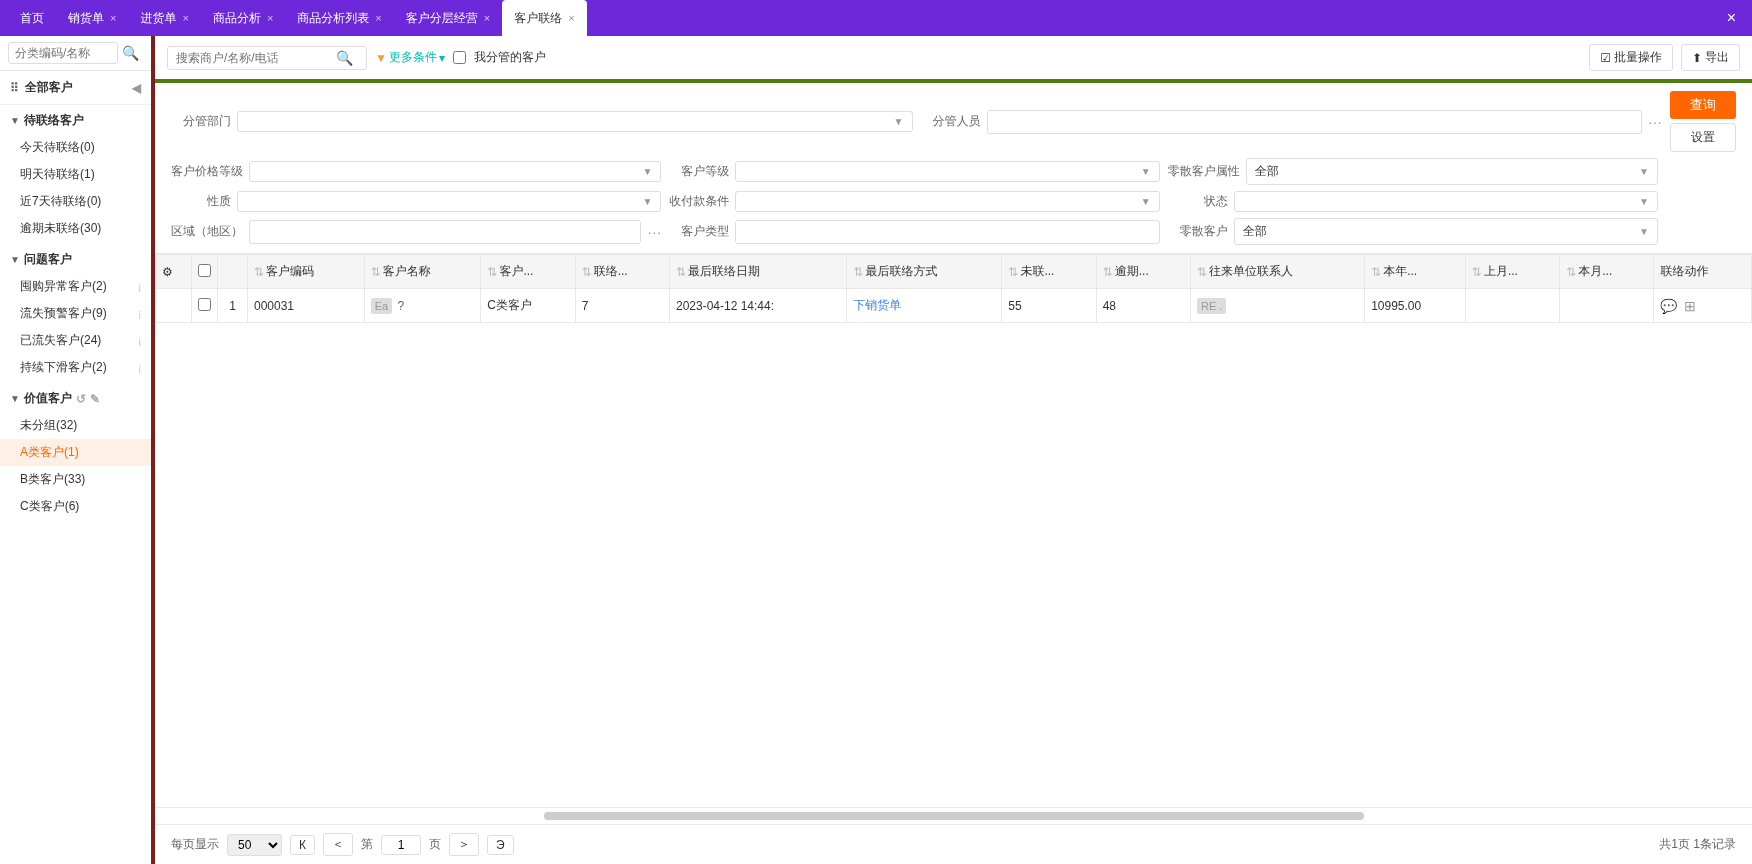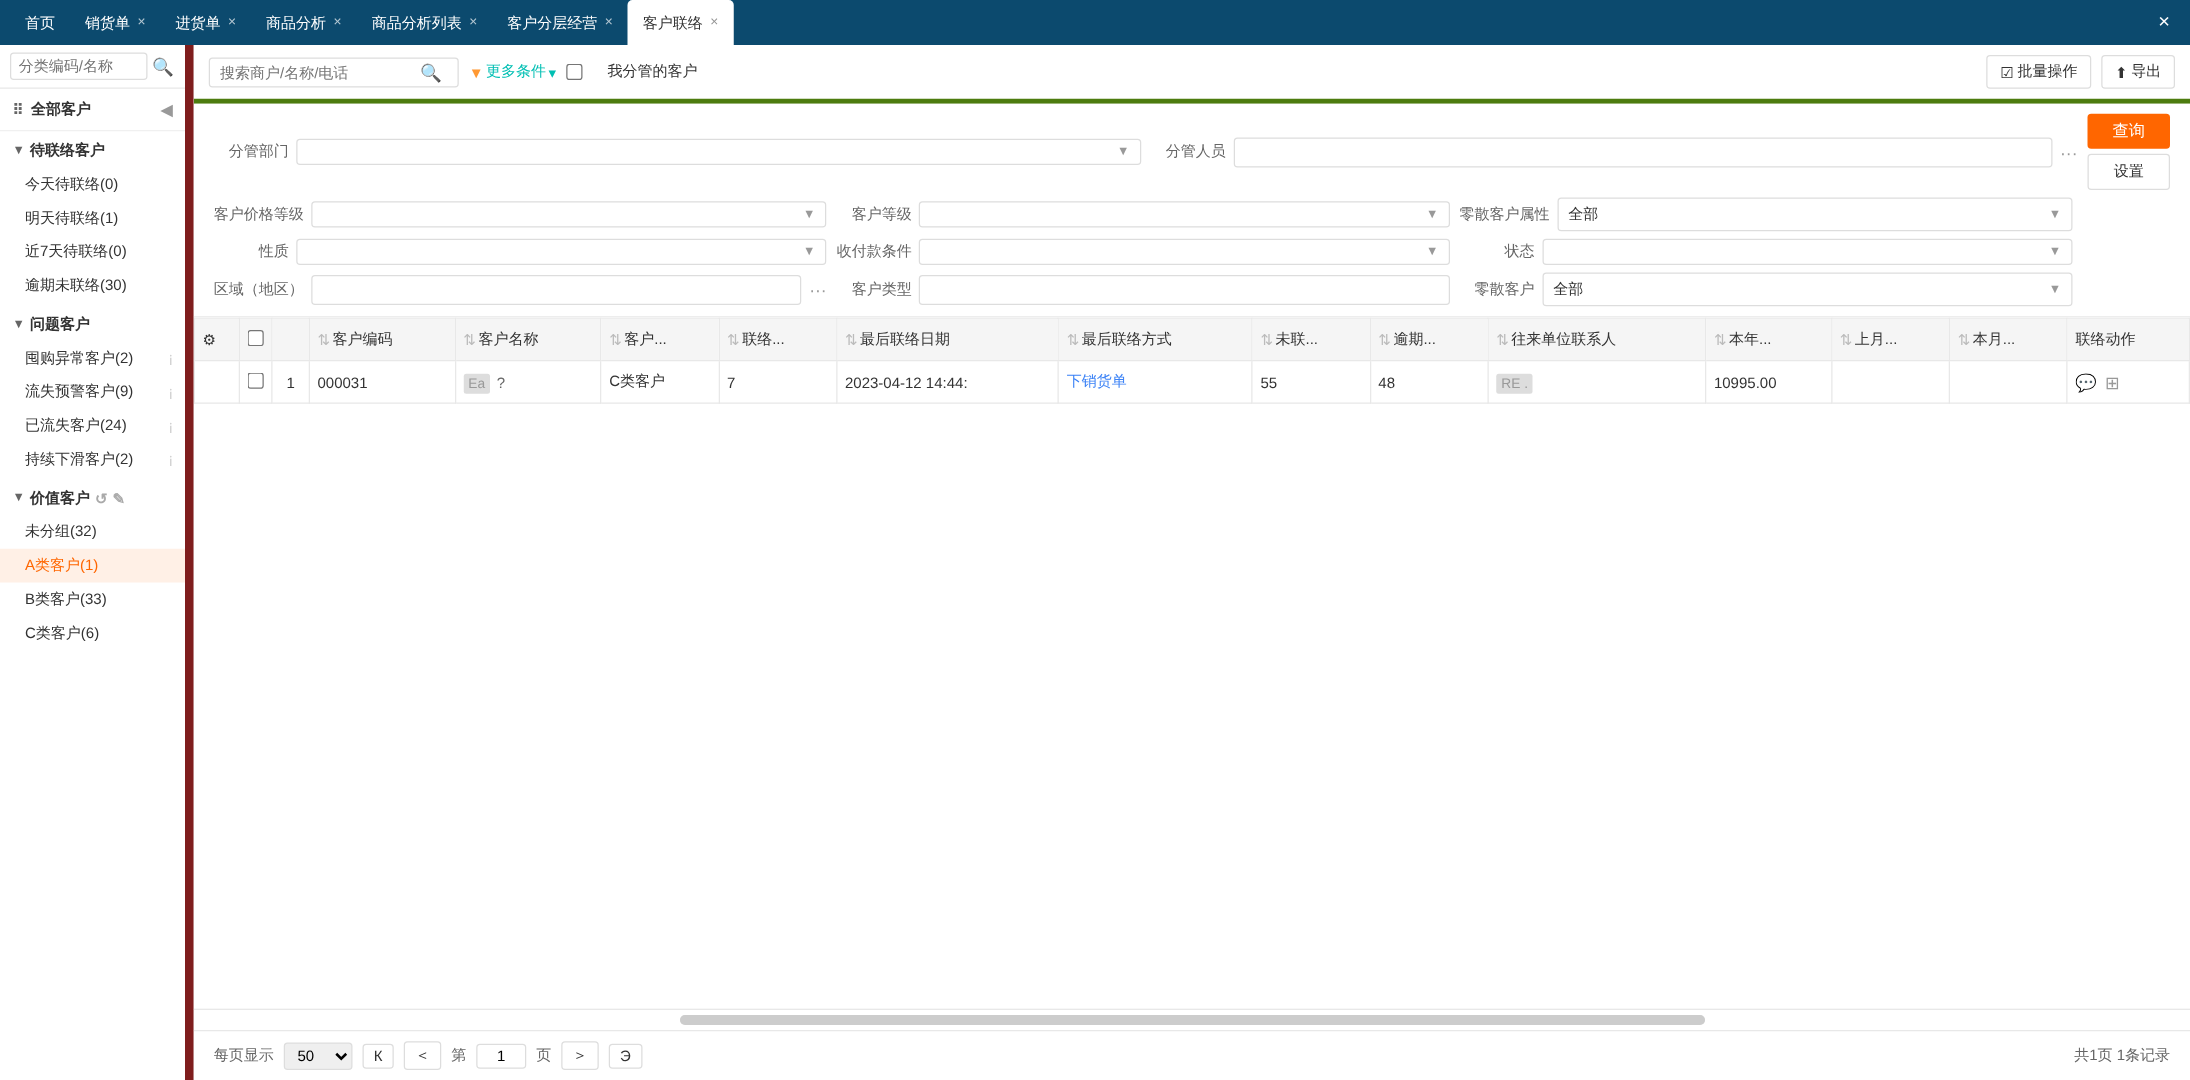--- a/index.html
+++ b/index.html
@@ -1,30 +1,30 @@
 <!DOCTYPE html>
 <html><head>
   <meta charset="utf-8">
   <style>
     * { box-sizing: border-box; margin: 0; padding: 0; font-family: 'Microsoft YaHei', Arial, sans-serif; font-size: 12px; }
     body { background: #f0f0f0; width: 1752px; height: 864px; overflow: hidden; }
     
     
-    .top-nav { background: #0c4a6e; height: 36px; display: flex; align-items: center; padding: 0 8px; }
+    .top-nav { background: #6d28d9; height: 36px; display: flex; align-items: center; padding: 0 8px; }
     .nav-tab { color: #fff; padding: 0 12px; height: 36px; display: flex; align-items: center; cursor: pointer; font-size: 13px; position: relative; }
     .nav-tab.active { background: #fff; color: #333; border-radius: 4px 4px 0 0; }
     .nav-tab .close-btn { margin-left: 6px; font-size: 11px; color: inherit; opacity: 0.7; }
     .nav-tab.active .close-btn { color: #666; }
     .nav-close-right { margin-left: auto; color: #fff; font-size: 16px; cursor: pointer; padding: 4px 8px; }
     
     
     .main-layout { display: flex; height: calc(864px - 36px); }
     
     
-    .sidebar { width: 155px; background: #fff; border-right: 7px solid #7f1d1d; flex-shrink: 0; display: flex; flex-direction: column; }
+    .sidebar { width: 155px; background: #fff; border-right: 4px solid #7f1d1d; flex-shrink: 0; display: flex; flex-direction: column; }
     .sidebar-search { padding: 6px 8px; border-bottom: 1px solid #e8e8e8; display: flex; align-items: center; }
     .sidebar-search input { border: 1px solid #ddd; border-radius: 3px; padding: 3px 6px; width: 110px; font-size: 12px; outline: none; color: #999; }
     .sidebar-search-icon { color: #00bfb3; margin-left: 4px; font-size: 14px; cursor: pointer; }
     .sidebar-header { display: flex; align-items: center; padding: 8px 10px; font-weight: bold; font-size: 13px; color: #333; border-bottom: 1px solid #f0f0f0; }
     .sidebar-header .grid-icon { color: #666; margin-right: 6px; }
     .sidebar-header .collapse-icon { margin-left: auto; color: #999; cursor: pointer; }
     .sidebar-section { padding: 2px 0; }
     .sidebar-section-title { color: #333; padding: 5px 10px; font-weight: bold; display: flex; align-items: center; cursor: pointer; }
     .sidebar-section-title .arrow { margin-right: 4px; font-size: 10px; color: #666; }
     .sidebar-item { padding: 5px 10px 5px 20px; cursor: pointer; color: #333; display: flex; align-items: flex-end; justify-content: space-between; }
@@ -34,21 +34,21 @@
     
     
     .content { flex: 1; display: flex; flex-direction: column; background: #f5f5f5; overflow: hidden; }
     
     
     .filter-bar { background: #fff; padding: 8px 12px; border-bottom: 4px solid #4d7c0f; display: flex; align-items: center; gap: 8px; }
     .filter-search { display: flex; align-items: center; border: 1px solid #ddd; border-radius: 3px; padding: 3px 8px; width: 200px; }
     .filter-search input { border: none; outline: none; font-size: 12px; color: #999; width: 160px; }
     .filter-search-icon { color: #00bfb3; font-size: 14px; }
     .filter-more { color: #00bfb3; cursor: pointer; display: flex; align-items: center; gap: 2px; font-size: 12px; }
-    .filter-checkbox { display: flex; align-items: center; gap: 20px; color: #333; }
+    .filter-checkbox { display: flex; align-items: center; gap: 8px; color: #333; }
     .right-actions { margin-left: auto; display: flex; gap: 8px; align-items: center; }
     .btn-batch { background: #fff; border: 1px solid #ddd; border-radius: 3px; padding: 4px 10px; cursor: pointer; color: #333; display: flex; align-items: center; gap: 3px; }
     .btn-export { background: #fff; border: 1px solid #ddd; border-radius: 3px; padding: 4px 10px; cursor: pointer; color: #333; display: flex; align-items: center; gap: 3px; }
     
     
     .adv-filter { background: #fff; padding: 8px 16px; border-bottom: 1px solid #e8e8e8; }
     .filter-row { display: flex; align-items: center; margin-bottom: 6px; gap: 8px; }
     .filter-row:last-child { margin-bottom: 0; }
     .filter-cell { display: flex; align-items: center; flex: 1; gap: 6px; }
     .filter-label { color: #666; white-space: nowrap; min-width: 60px; text-align: right; }

